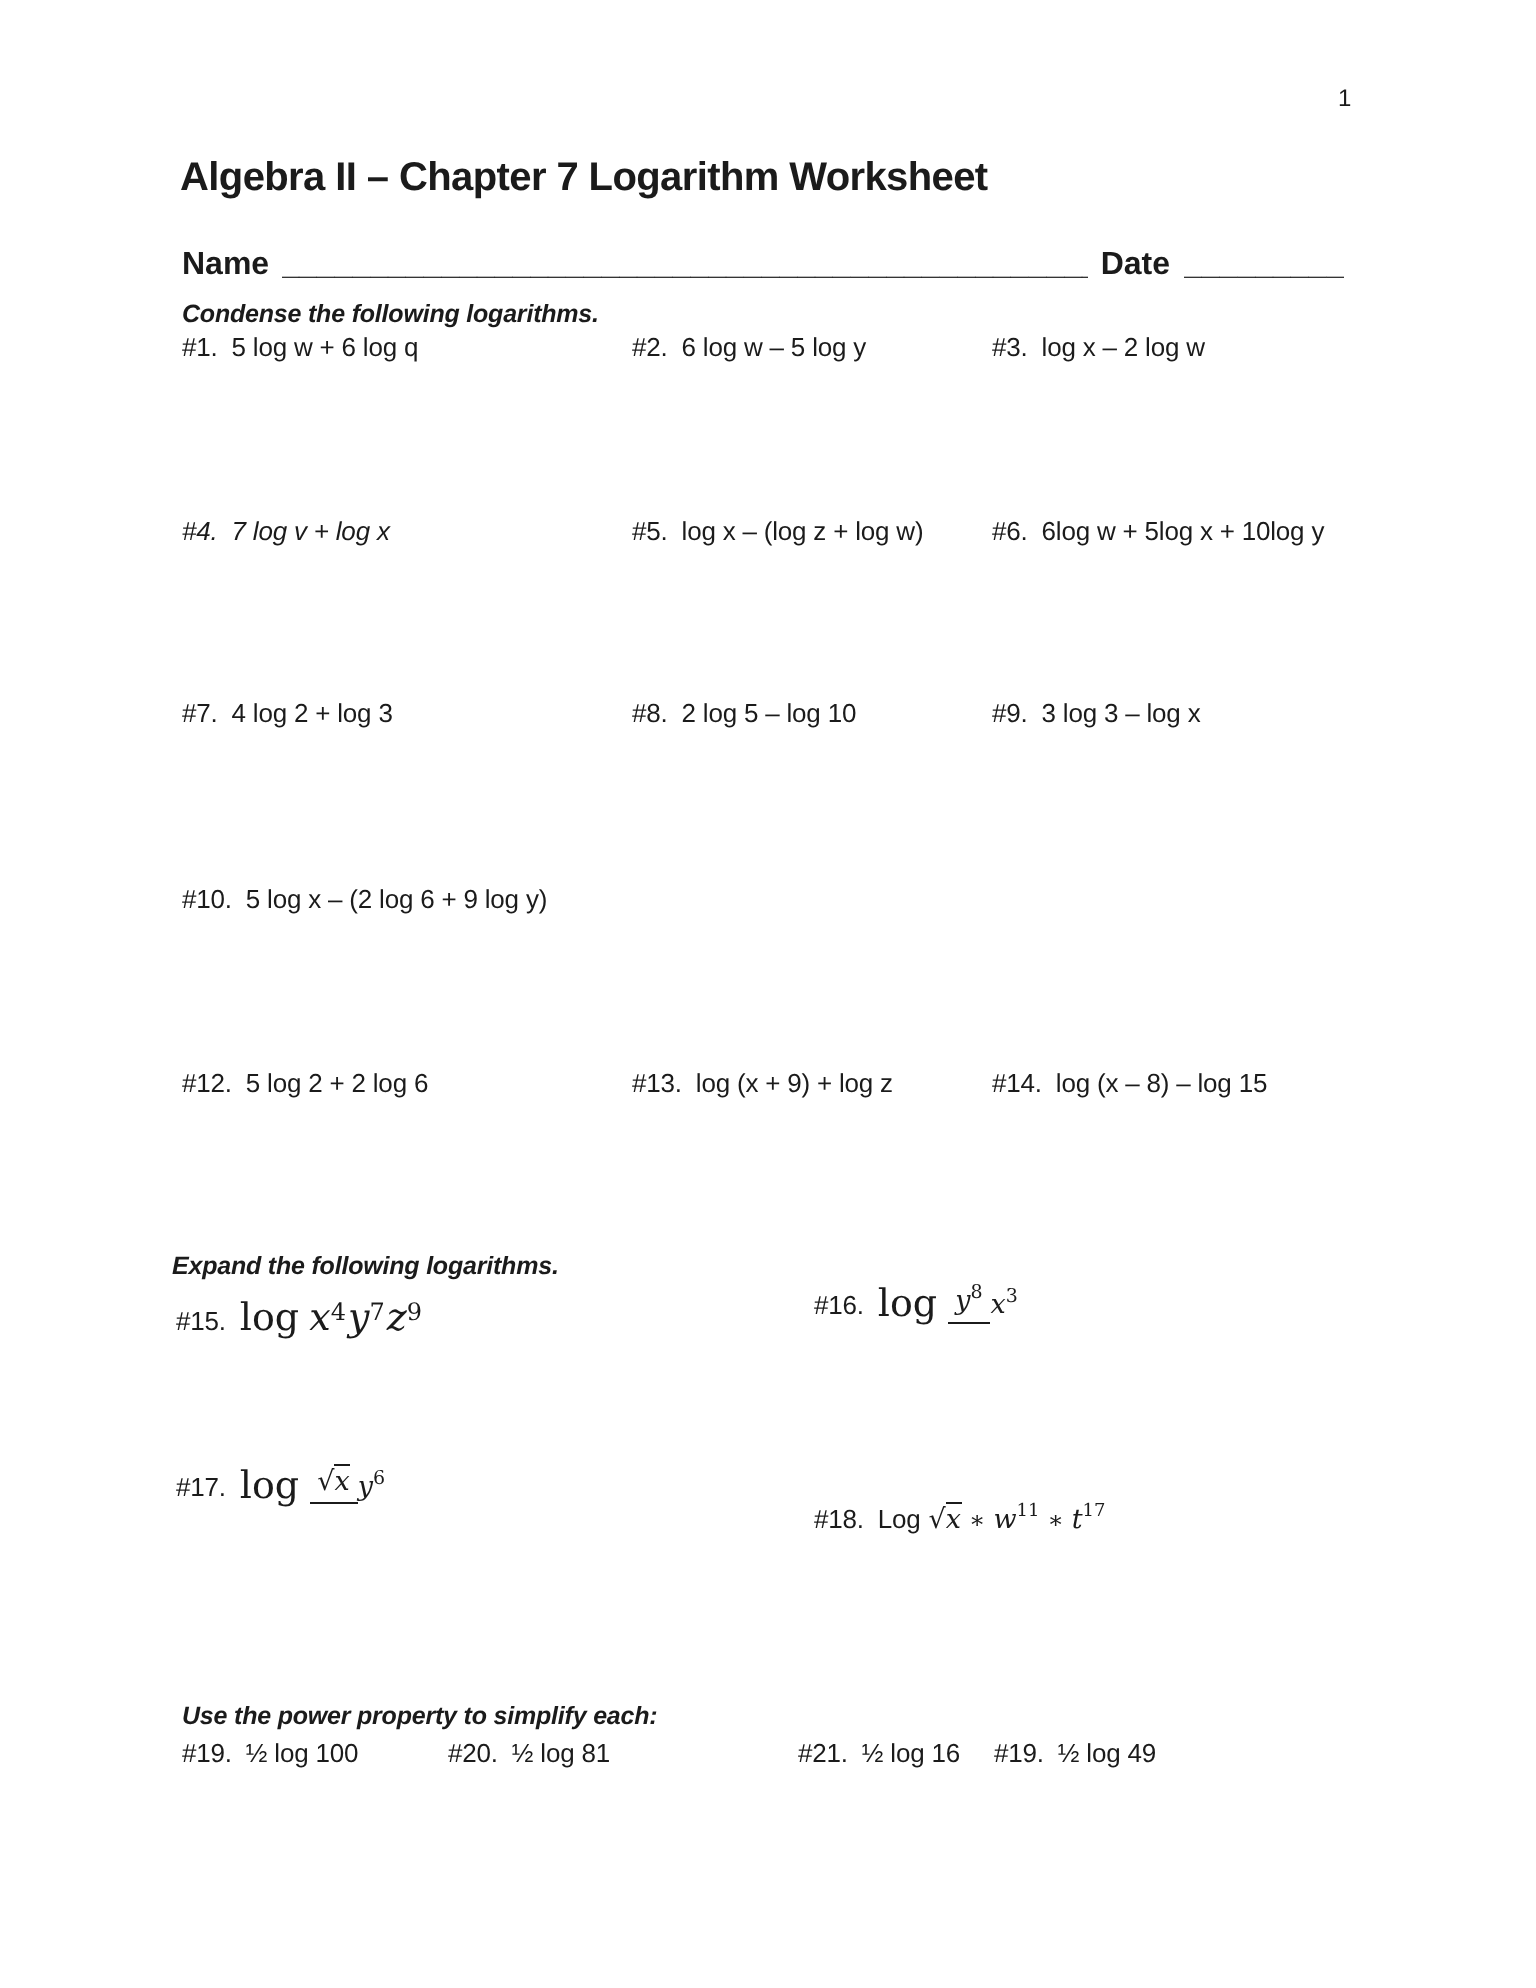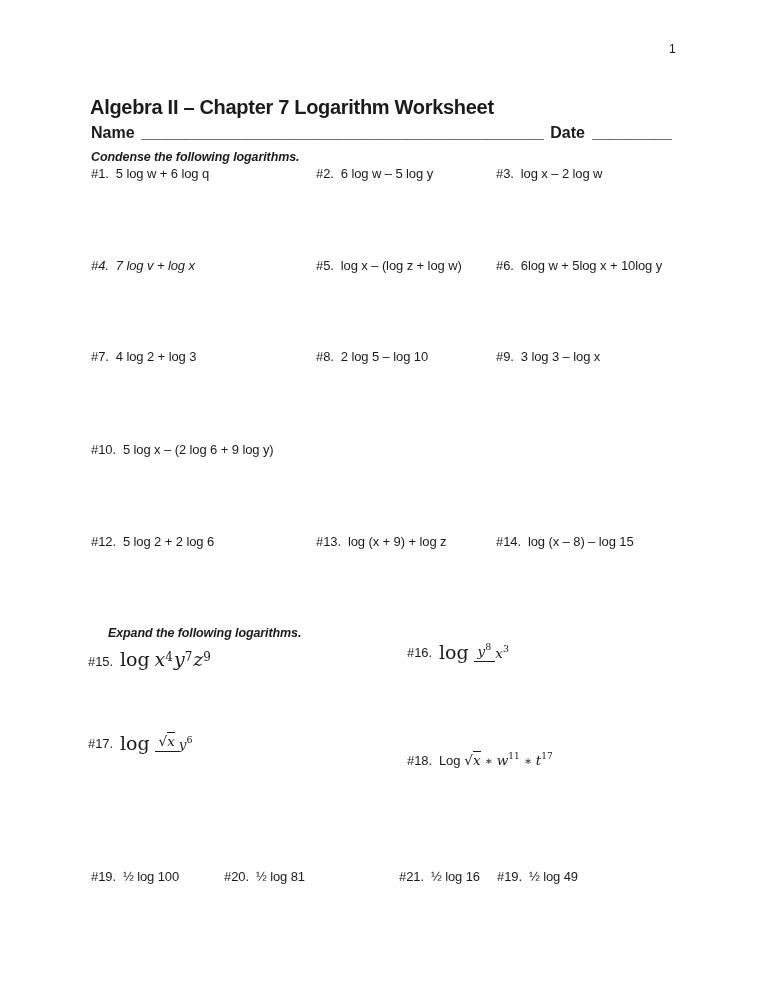--- a/index.html
+++ b/index.html
@@ -57,21 +57,21 @@
   .m18 .s18 { font-size:9px; font-style:normal; vertical-align:super;margin-top:11px; }
   .m18 .mop { margin:0 4px; font-size:12px; }
 </style>
 </head>
 <body>
 
 <div class="page">
 
   <div class="abs pagenum" style="left:669px; top:42px;">1</div>
 
-  <div class="abs title" style="left:90px; top:96px;">Algebra II – Chapter 7 Logarithm Worksheet</div>
+  <div class="abs title" style="left:90px; top:78px;">Algebra II – Chapter 7 Logarithm Worksheet</div>
 
   <div class="abs nameline" style="left:91px; top:124px;">
     <span class="lbl">Name</span>
     <span class="blank grow">________________________________________________________</span>
     <span class="lbl">Date</span>
     <span class="blank datewidth">____________</span>
   </div>
 
   <div class="abs heading" style="left:91px; top:150px;">Condense the following logarithms.</div>
 
@@ -112,21 +112,21 @@
   <div class="abs prob" style="left:91px;  top:534px;">
     <span class="plabel">#12.</span><span>5 log 2 + 2 log 6</span>
   </div>
   <div class="abs prob" style="left:316px; top:534px;">
     <span class="plabel">#13.</span><span>log (x + 9) + log z</span>
   </div>
   <div class="abs prob" style="left:496px; top:534px;">
     <span class="plabel">#14.</span><span>log (x – 8) – log 15</span>
   </div>
 
-  <div class="abs heading" style="left:108px; top:626px;">Expand the following logarithms.</div>
+  <div class="abs heading" style="left:86px; top:626px;">Expand the following logarithms.</div>
 
   <div class="abs prob" style="left:88px; top:648px;">
     <span class="plabel">#15.</span><span class="mfunc">log</span><span class="mvar">x</span><sup class="msup">4</sup><span class="mvar">y</span><sup class="msup">7</sup><span class="mvar">z</span><sup class="msup">9</sup>
   </div>
 
   <div class="abs prob mathflex" style="left:407px; top:641px;">
     <span class="plabel">#16.</span>
     <span class="mfunc">log</span>
     <span class="frac">
       <span class="num"><span class="fvar">y</span><sup class="fsup">8</sup></span>
@@ -140,20 +140,21 @@
     <span class="frac">
       <span class="num"><span class="radsign">√</span><span class="radicand">x</span></span>
       <span class="den"><span class="fvar">y</span><sup class="fsup">6</sup></span>
     </span>
   </div>
 
   <div class="abs prob" style="left:407px; top:751px;">
     <span class="plabel">#18.</span><span class="mfunc18">Log</span><span class="m18"><span class="radsign">√</span><span class="radicand">x</span><span class="mop">∗</span><span class="ivar">w</span><sup class="s18">11</sup><span class="mop">∗</span><span class="ivar">t</span><sup class="s18">17</sup></span>
   </div>
 
+  <div class="abs heading" style="left:91px; top:851px;">Use the power property to simplify each:</div>
 
   <div class="abs prob" style="left:91px;  top:869px;">
     <span class="plabel">#19.</span><span>½ log 100</span>
   </div>
   <div class="abs prob" style="left:224px; top:869px;">
     <span class="plabel">#20.</span><span>½ log 81</span>
   </div>
   <div class="abs prob" style="left:361px; top:869px;margin-left:38px;">
     <span class="plabel">#21.</span><span>½ log 16</span>
   </div>

